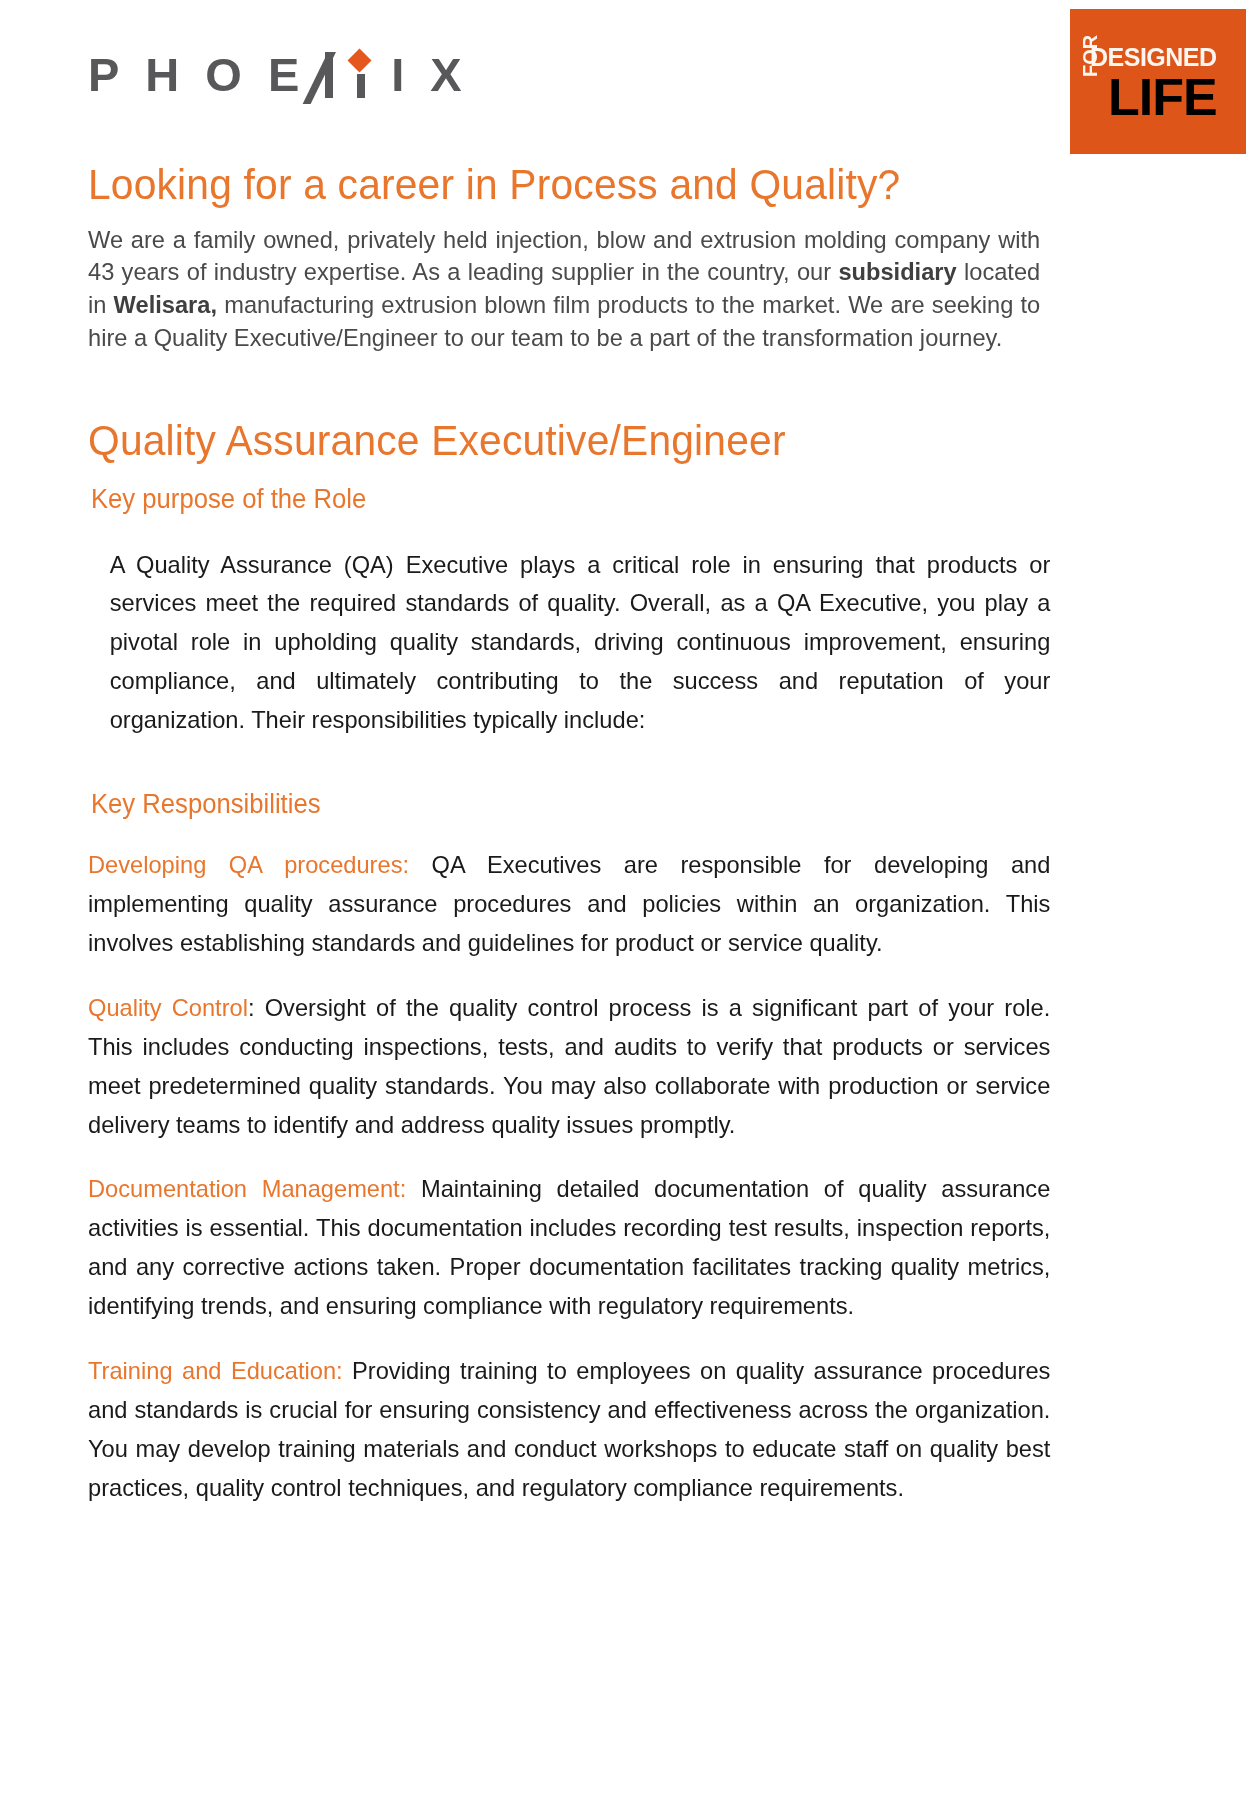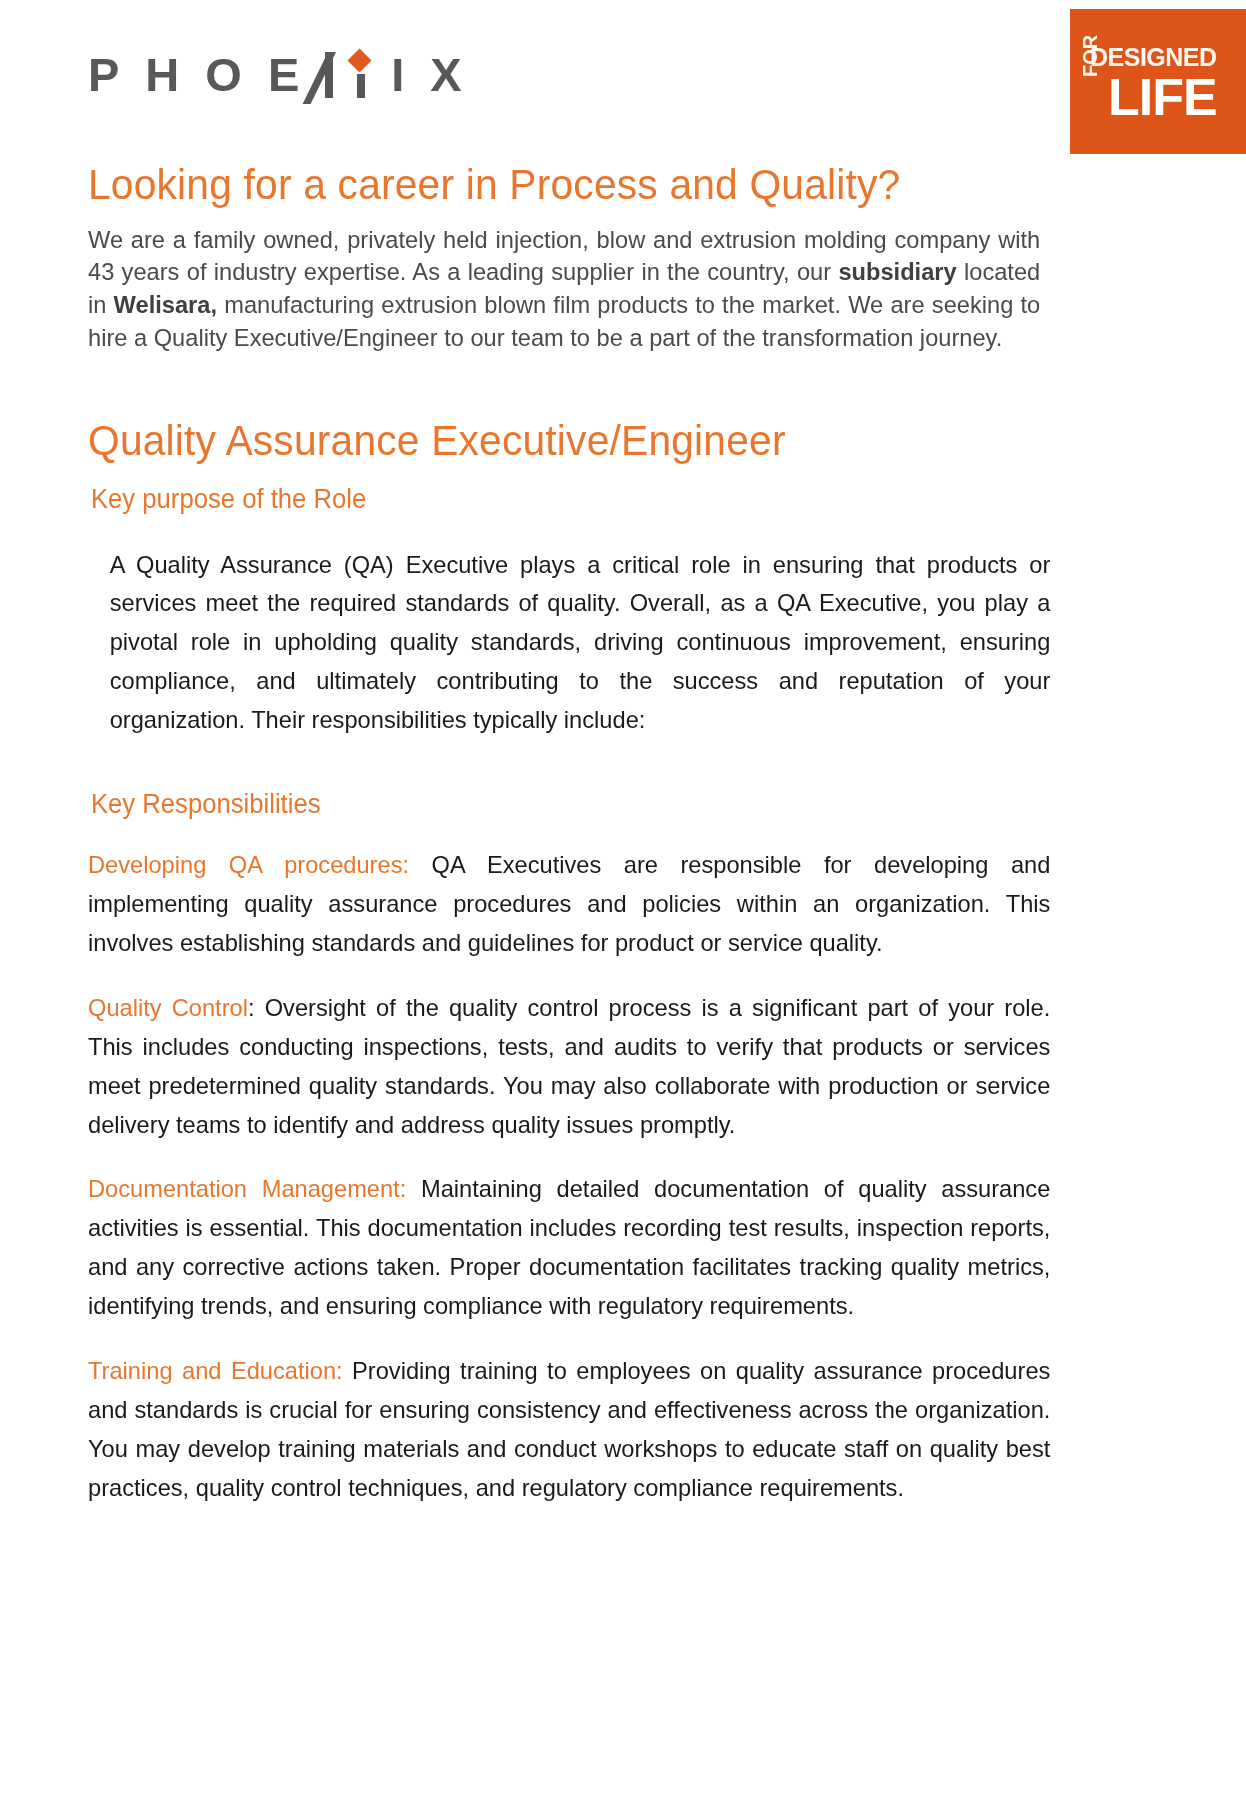--- a/index.html
+++ b/index.html
@@ -117,21 +117,21 @@
   }
   .badge-life {
     position: absolute;
     left: 38px;
     top: 62px;
     font-family: "Liberation Sans", sans-serif;
     font-weight: 700;
     font-size: 52px;
     letter-spacing: -1px;
     line-height: 1;
-    color: #ffffff;
+    color: #000000;
   }
 
   
   .content {
     position: absolute;
     left: 88px;
     top: 160px;
     width: 977px;
   }
 

